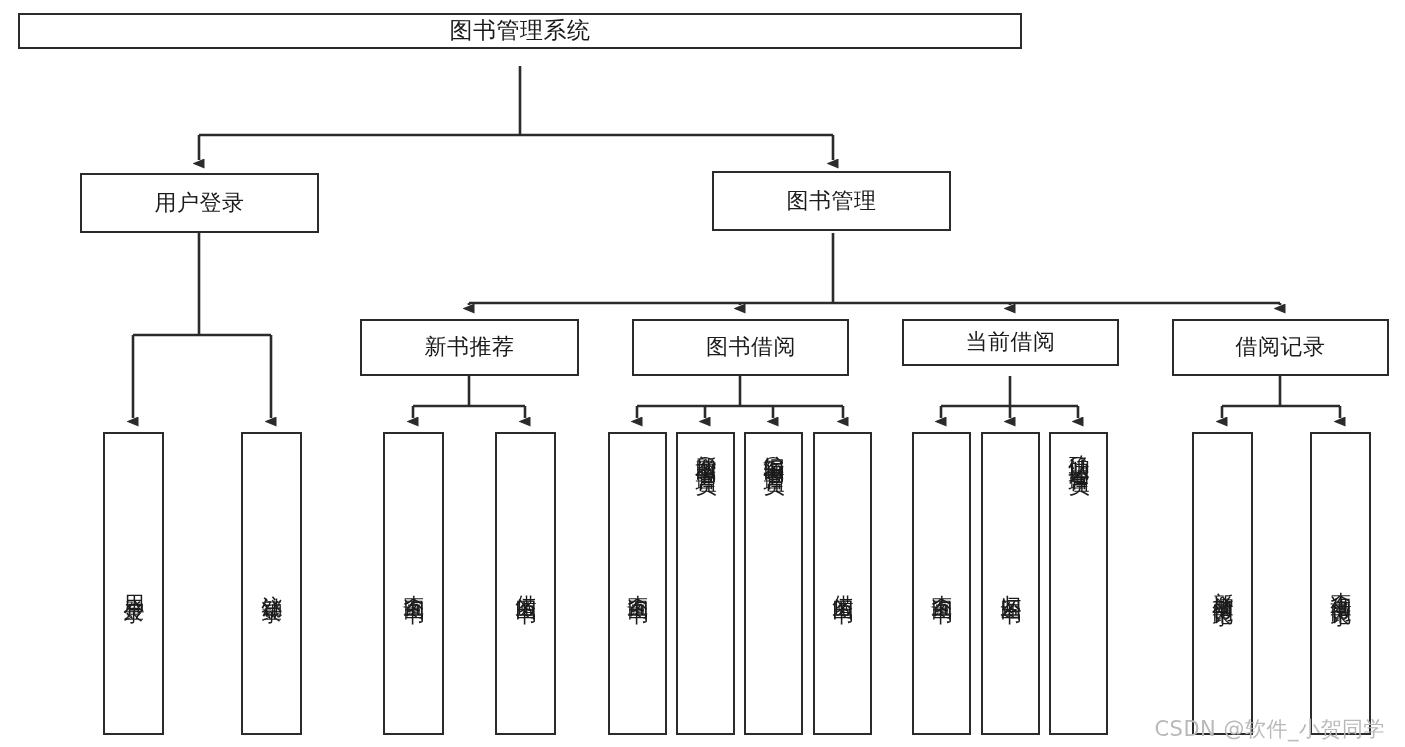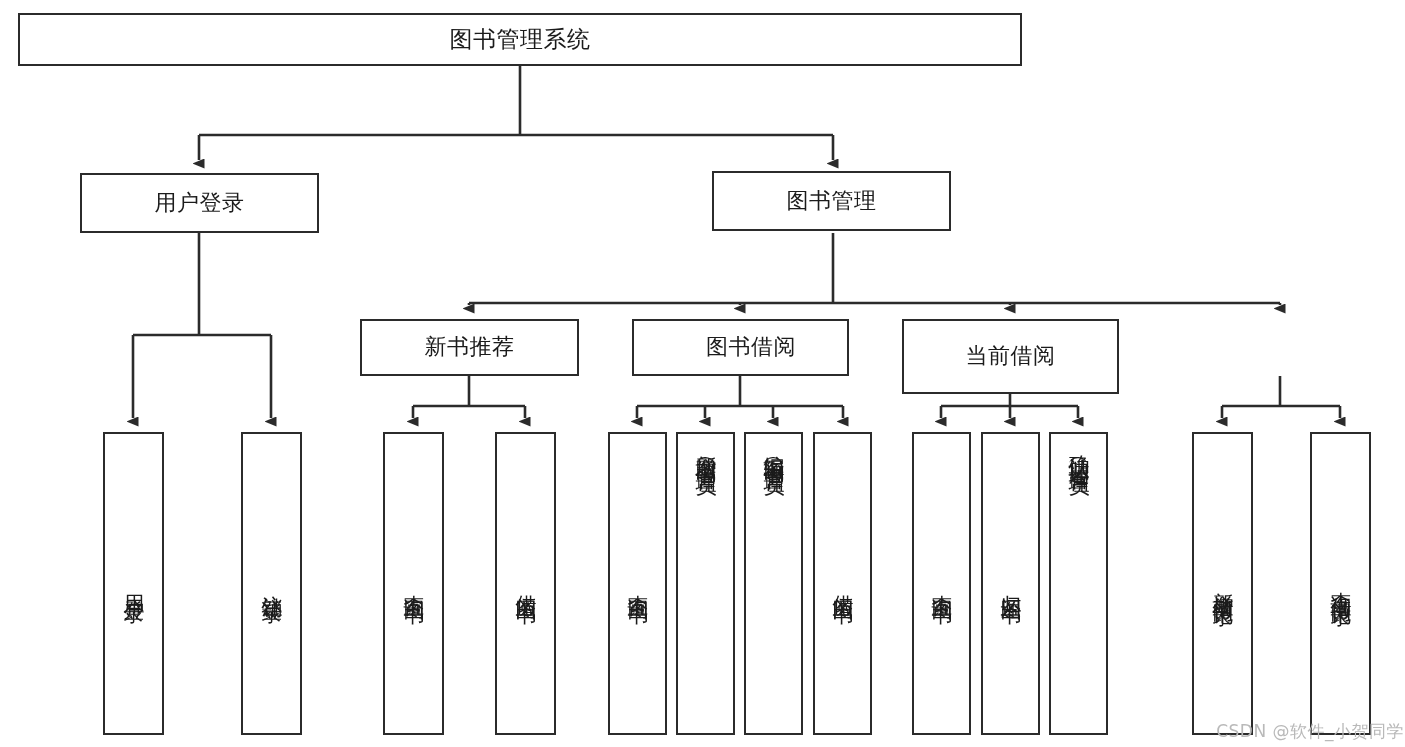--- a/index.html
+++ b/index.html
@@ -62,23 +62,23 @@
     letter-spacing: 3px;
     line-height: 1;
     white-space: nowrap;
   }
   .node.vert.mid {
     align-items: center;
     padding-top: 0;
   }
   #watermark {
     position: absolute;
-    right: 1px;
+    right: 20px;
     bottom: 4px;
-    font-size: 17px;
+    font-size: 21px;
     color: #b9b9b9;
     z-index: 5;
     white-space: nowrap;
     letter-spacing: 0.5px;
   }
 </style>
 </head>
 <body>
 
 <div id="diagram-root">
@@ -127,39 +127,42 @@
       <path d="M1010,406 L1010,418" marker-end="url(#arrow)"></path>
       <path d="M1078,406 L1078,418" marker-end="url(#arrow)"></path>
 
       <path d="M1280,376 L1280,406"></path>
       <path d="M1222,406 L1340,406"></path>
       <path d="M1222,406 L1222,418" marker-end="url(#arrow)"></path>
       <path d="M1340,406 L1340,418" marker-end="url(#arrow)"></path>
     </g>
   </svg>
 
-  <div class="node horiz root" style="left:18px; top:13px; width:1004px; height:53px;align-items:center;">
+  <div class="node horiz root" style="left:18px; top:13px; width:1004px; height:36px;align-items:center;">
     <span class="label">图书管理系统</span>
   </div>
 
   <div class="node horiz" style="left:80px; top:173px; width:239px; height:60px;">
     <span class="label">用户登录</span>
   </div>
   <div class="node horiz" style="left:712px; top:171px; width:239px; height:60px;">
     <span class="label">图书管理</span>
   </div>
 
   <div class="node horiz" style="left:360px; top:319px; width:219px; height:57px;">
     <span class="label">新书推荐</span>
   </div>
   <div class="node horiz" style="left:632px; top:319px; width:217px; height:57px;padding-left:21px;">
     <span class="label">图书借阅</span>
   </div>
-  <div class="node horiz" style="left:902px; top:319px; width:217px; height:75px;">
+  <div class="node horiz" style="left:902px; top:319px; width:217px; height:47px;">
     <span class="label">当前借阅</span>
+  </div>
+  <div class="node horiz" style="left:1172px; top:319px; width:217px; height:57px;">
+    <span class="label">借阅记录</span>
   </div>
 
   <div class="node vert mid" style="left:103px; top:432px; width:61px; height:303px;">
     <span class="label">用户登录</span>
   </div>
   <div class="node vert mid" style="left:241px; top:432px; width:61px; height:303px;">
     <span class="label">注销登录</span>
   </div>
 
   <div class="node vert mid" style="left:383px; top:432px; width:61px; height:303px;">

